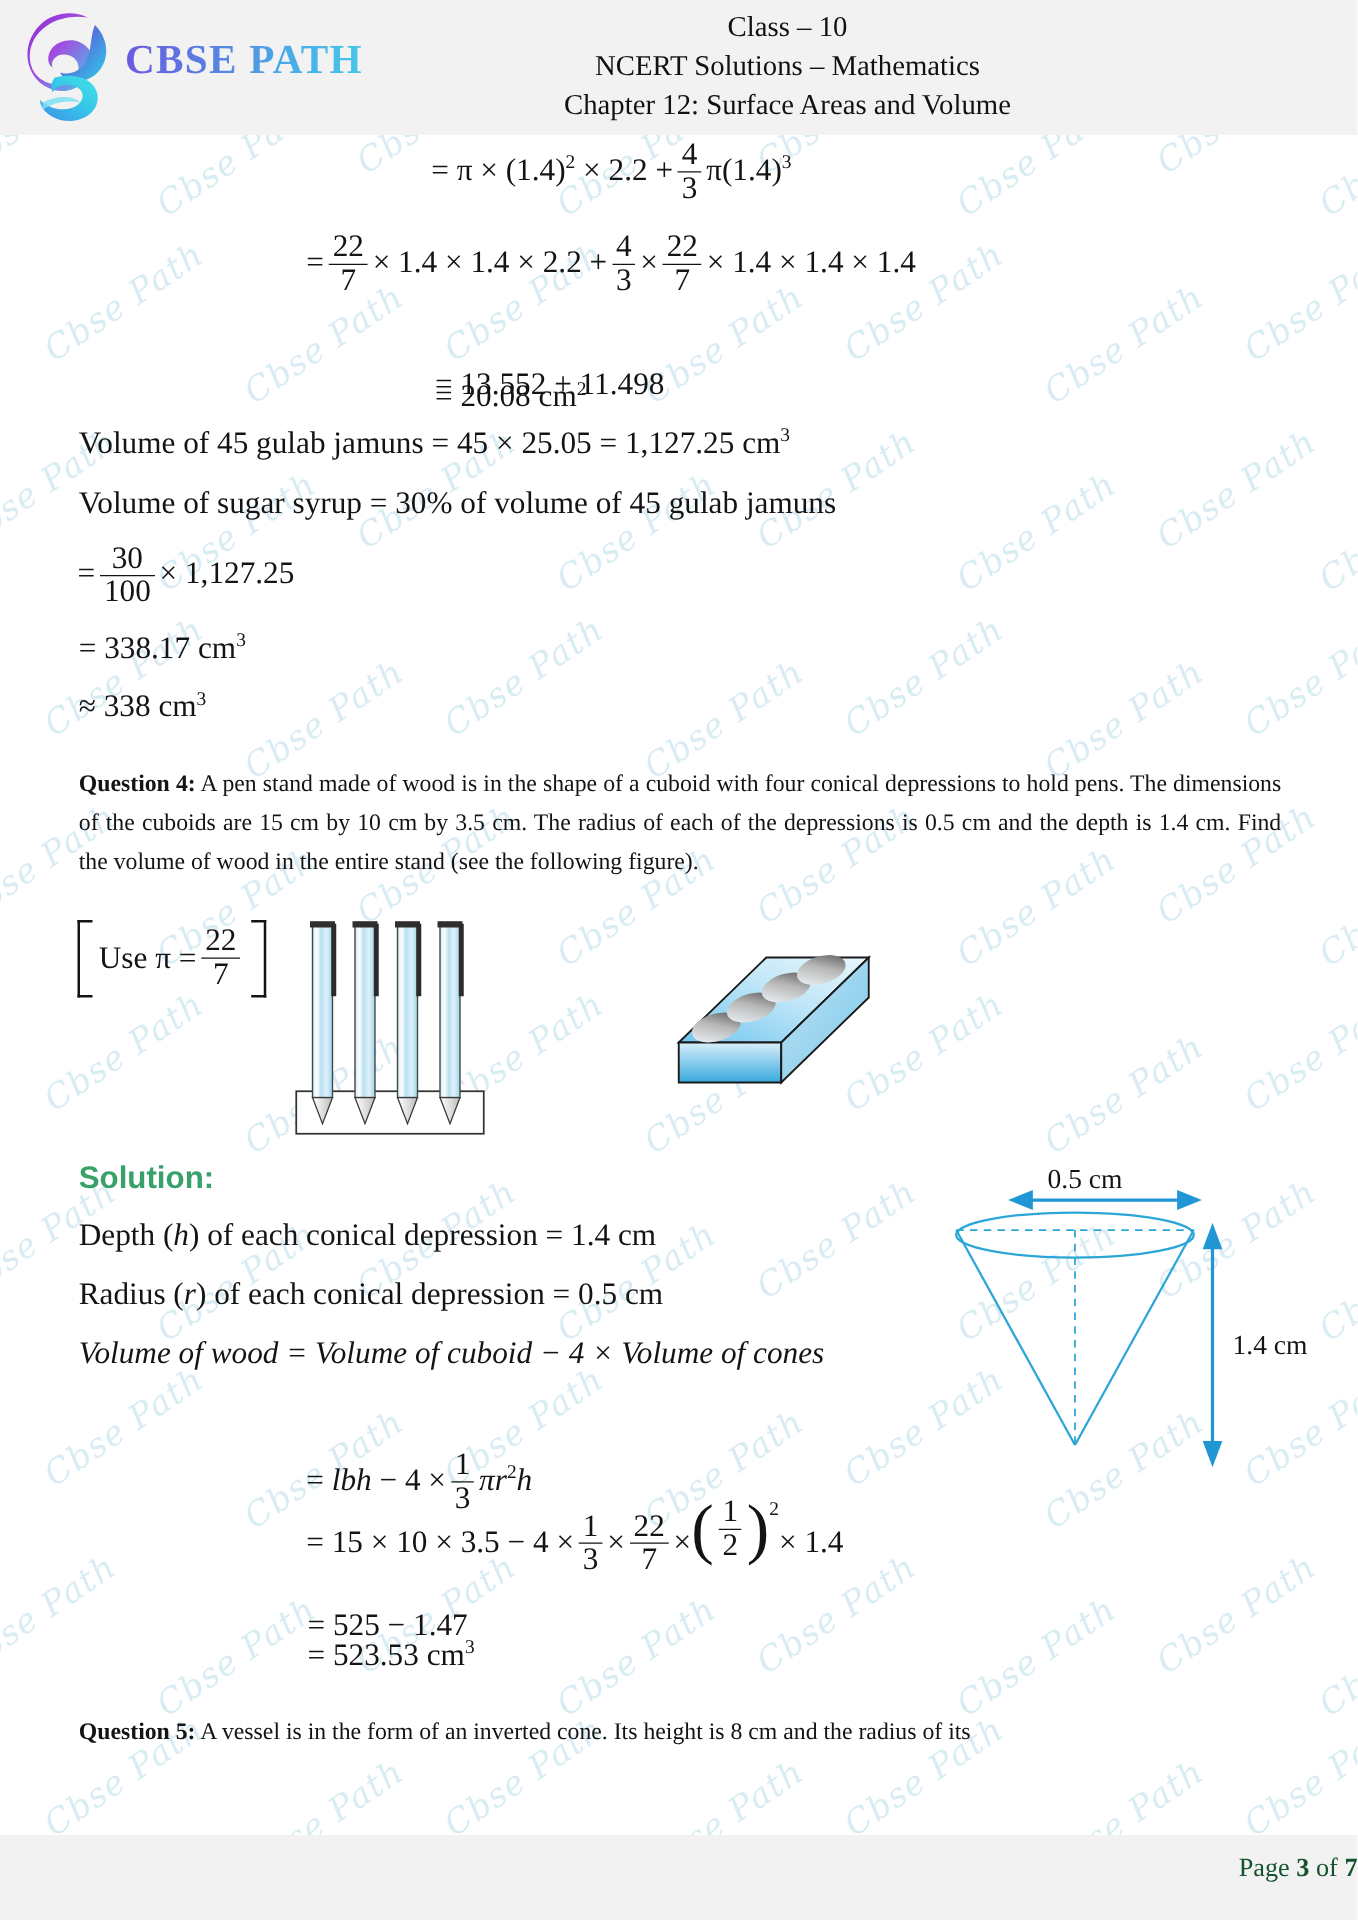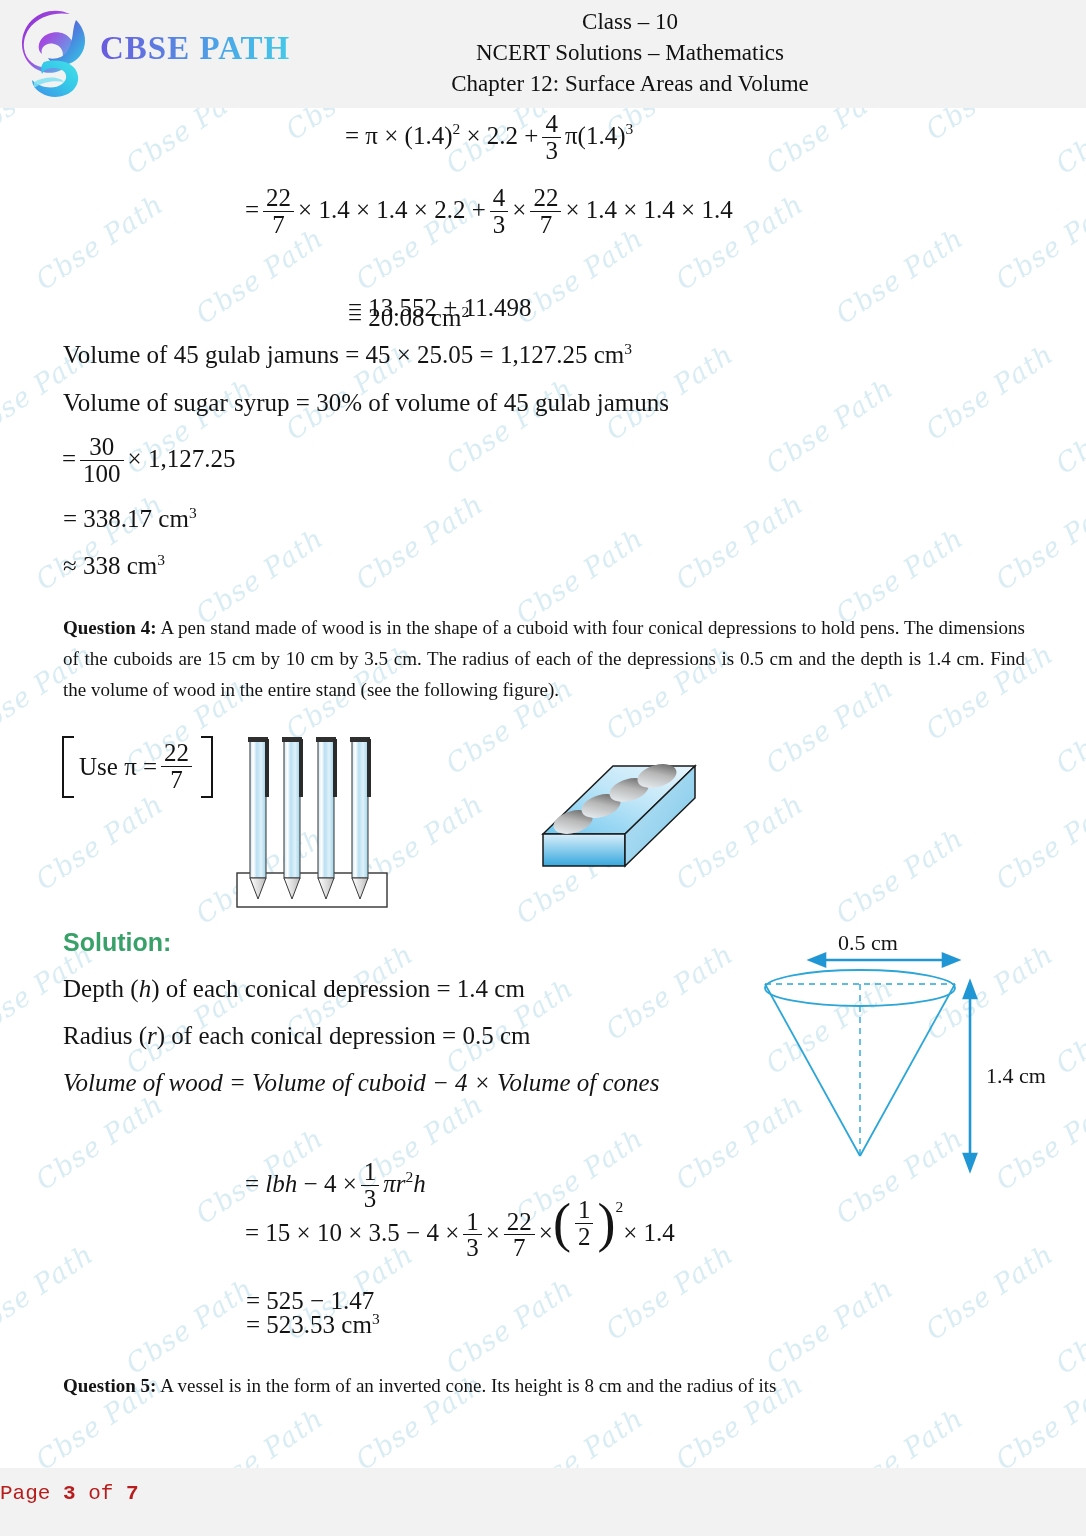--- a/index.html
+++ b/index.html
@@ -92,22 +92,22 @@
   #penstand-fig { position:absolute; left:232px; top:625px; width:160px; height:180px; }
   #cuboid-fig  { position:absolute; left:505px; top:630px; width:215px; height:135px; }
   #cone-fig    { position:absolute; left:670px; top:820px; width:410px; height:280px; }
 
   
   #footer {
     position:absolute; left:0; top:1468px; width:1086px; height:68px;
     background:#f2f2f2; z-index:2;
   }
   #footer-text {
-    position:absolute; left:0; top:14px; width:1086px; text-align:left;
-    font-family:Liberation Mono, monospace; font-size:21px; color:#b91c1c;
+    position:absolute; left:0; top:14px; width:1086px; text-align:right;
+    font-family:Liberation Serif, serif; font-size:21px; color:#14532d;
   }
   #footer-text b { font-weight:bold; }
 </style>
 </head>
 <body>
 
 <div id="watermarks">
     <div class="wm" style="left: -40px; top: 120px; color: rgb(215, 236, 243);">Cbse Path</div>
     <div class="wm" style="left: 120px; top: 154px; color: rgb(215, 236, 243);">Cbse Path</div>
     <div class="wm" style="left: 280px; top: 120px; color: rgb(215, 236, 243);">Cbse Path</div>

